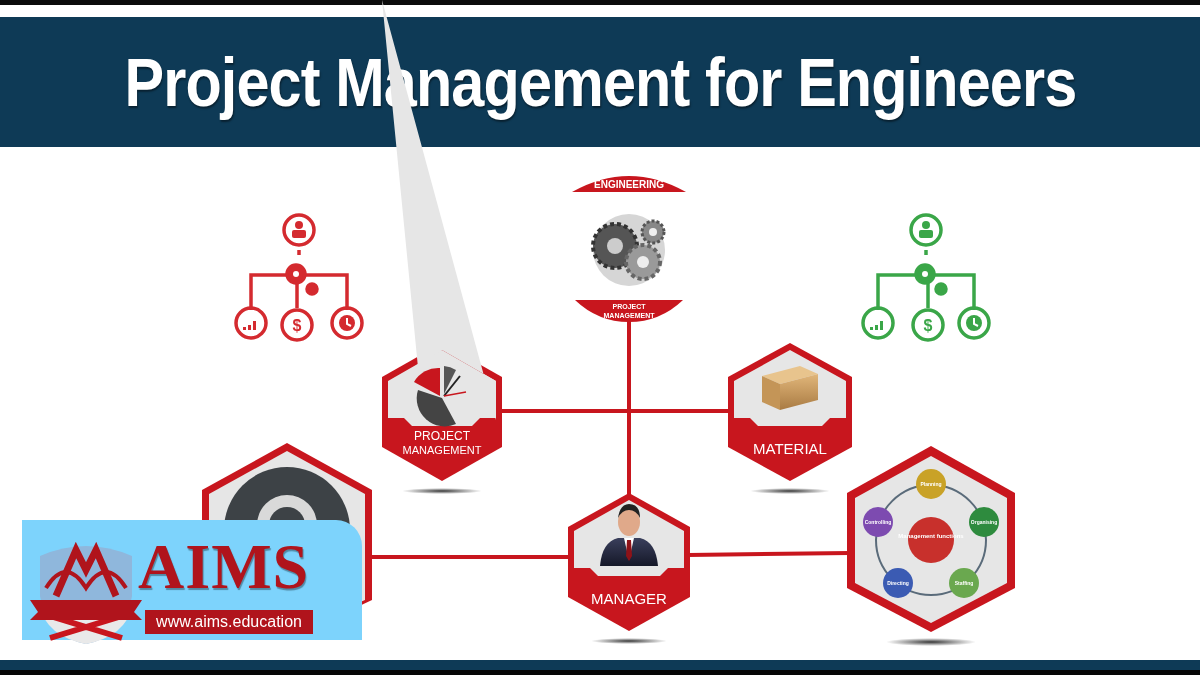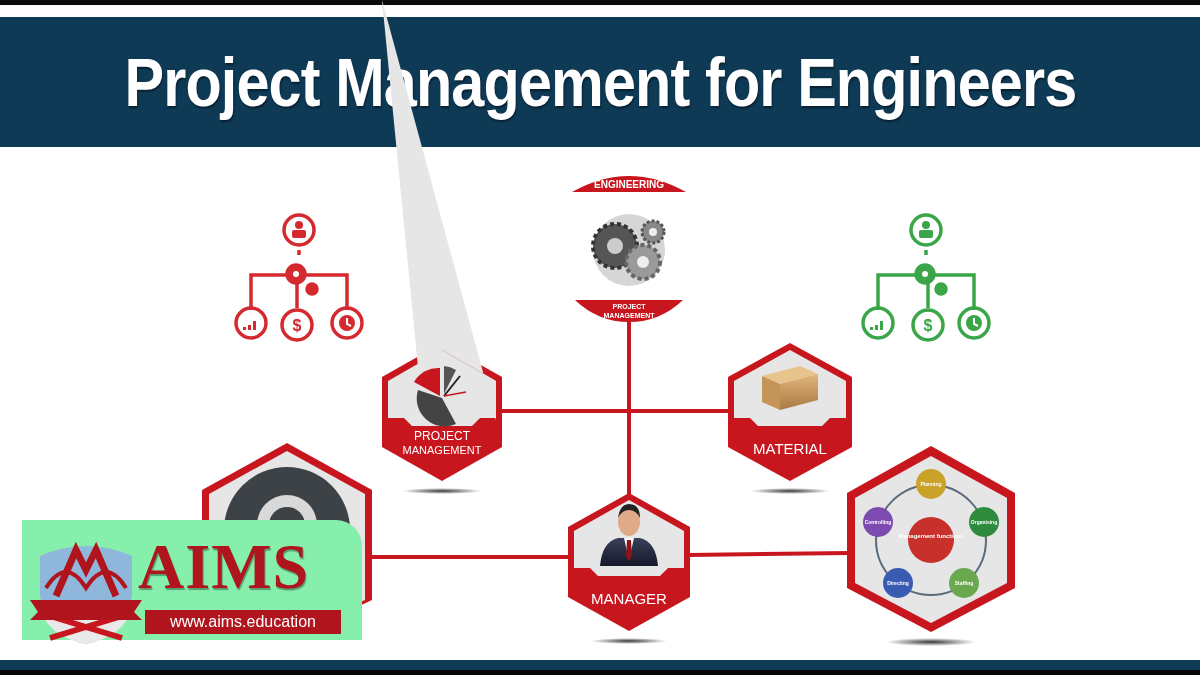--- a/index.html
+++ b/index.html
@@ -5,23 +5,23 @@
   * { margin:0; padding:0; box-sizing:border-box; }
   html, body { width:1200px; height:675px; overflow:hidden; background:#ffffff; }
   body { position:relative; font-family:"Liberation Sans", sans-serif; }
   .top-border { position:absolute; left:0; top:0; width:1200px; height:5px; background:#0b0b0b; }
   .title-band { position:absolute; left:0; top:17px; width:1200px; height:130px; background:#0e3a56; display:flex; align-items:center; justify-content:center; }
   .title-text { color:#ffffff; font-family:"Liberation Sans", sans-serif; font-weight:bold; font-size:69px; letter-spacing:-1px; transform:scaleX(0.86); white-space:nowrap; text-shadow:1px 2px 2px rgba(0,0,0,0.45); }
   .bottom-band { position:absolute; left:0; top:660px; width:1200px; height:10px; background:#0e3a56; }
   .bottom-border { position:absolute; left:0; top:670px; width:1200px; height:5px; background:#060606; }
   svg.diagram { position:absolute; left:0; top:0; }
   .lbl { font-family:"Liberation Sans", sans-serif; fill:#ffffff; text-anchor:middle; }
-  .aims-logo { position:absolute; left:22px; top:520px; width:340px; height:120px; background:#86efac; border-radius:0 26px 0 0; }
+  .aims-logo { position:absolute; left:22px; top:520px; width:340px; height:120px; background:#7dd3fc; border-radius:0 26px 0 0; }
   .aims-text { position:absolute; left:138px; top:530px; font-family:"Liberation Serif", serif; font-weight:bold; font-size:64px; color:#b0141c; letter-spacing:1px; text-shadow:1px 2px 1px rgba(0,0,0,0.35); }
-  .aims-url { position:absolute; left:145px; top:610px; width:196px; height:24px; background:#b0141c; color:#ffffff; font-family:"Liberation Sans", sans-serif; font-size:16px; line-height:24px; text-align:center; }
+  .aims-url { position:absolute; left:145px; top:610px; width:168px; height:24px; background:#b0141c; color:#ffffff; font-family:"Liberation Sans", sans-serif; font-size:16px; line-height:24px; text-align:center; }
 </style>
 </head>
 <body>
 
 <div class="top-border"></div>
 <div class="title-band">
   <div class="title-text">Project Management for Engineers</div>
 </div>
 
 <svg class="diagram" width="1200" height="675" viewBox="0 0 1200 675">

